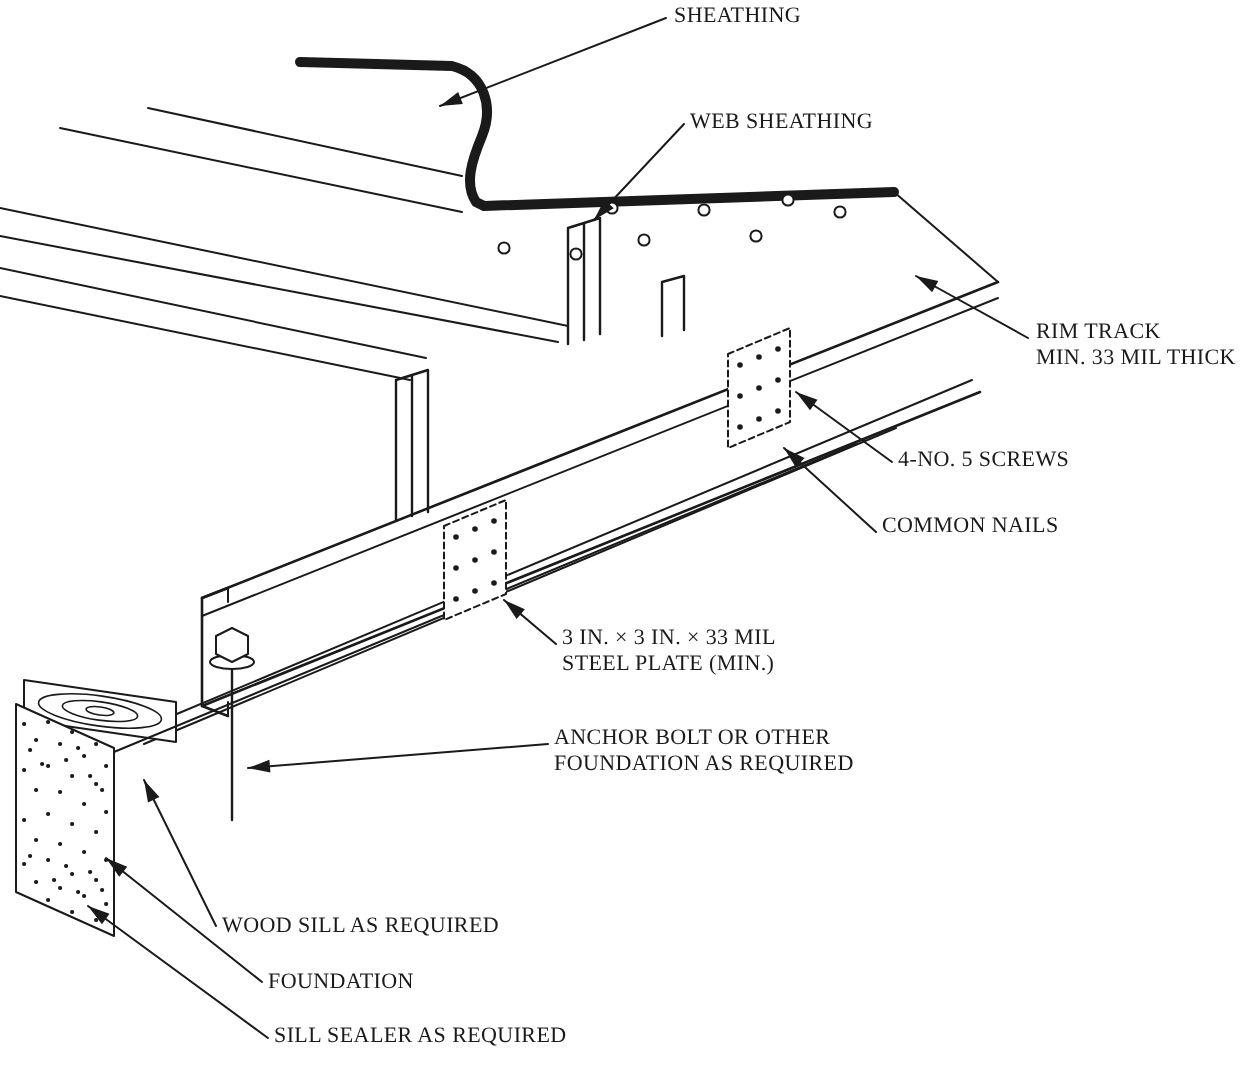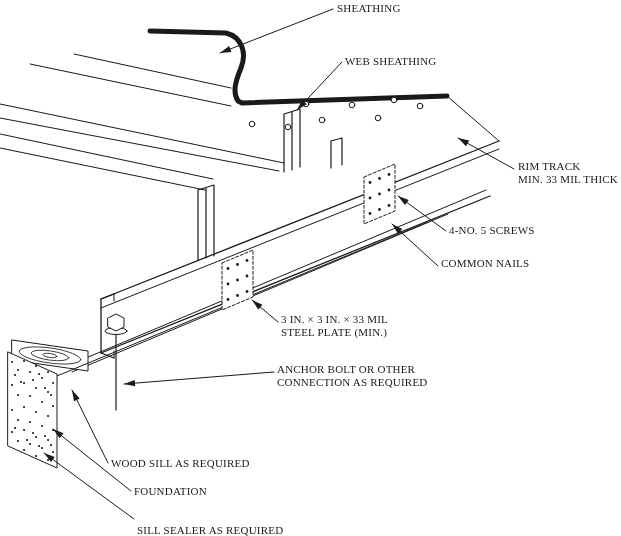--- a/index.html
+++ b/index.html
@@ -173,22 +173,22 @@
     <div>COMMON NAILS</div>
   </div>
 
   <div class="label" style="left:281px;top:313px">
     <div>3 IN. × 3 IN. × 33 MIL</div>
     <div>STEEL PLATE (MIN.)</div>
   </div>
 
   <div class="label" style="left:277px;top:363px">
     <div>ANCHOR BOLT OR OTHER</div>
-    <div>CONNECTION AS REQUIRED</div>
+    <div>FOUNDATION AS REQUIRED</div>
   </div>
 
   <div class="label" style="left:111px;top:457px">WOOD SILL AS REQUIRED</div>
 
   <div class="label" style="left:134px;top:485px">FOUNDATION</div>
 
-  <div class="label" style="left:137px;top:524px">SILL SEALER AS REQUIRED</div>
+  <div class="label" style="left:137px;top:512px">SILL SEALER AS REQUIRED</div>
 
 </div>
 
 </body></html>

